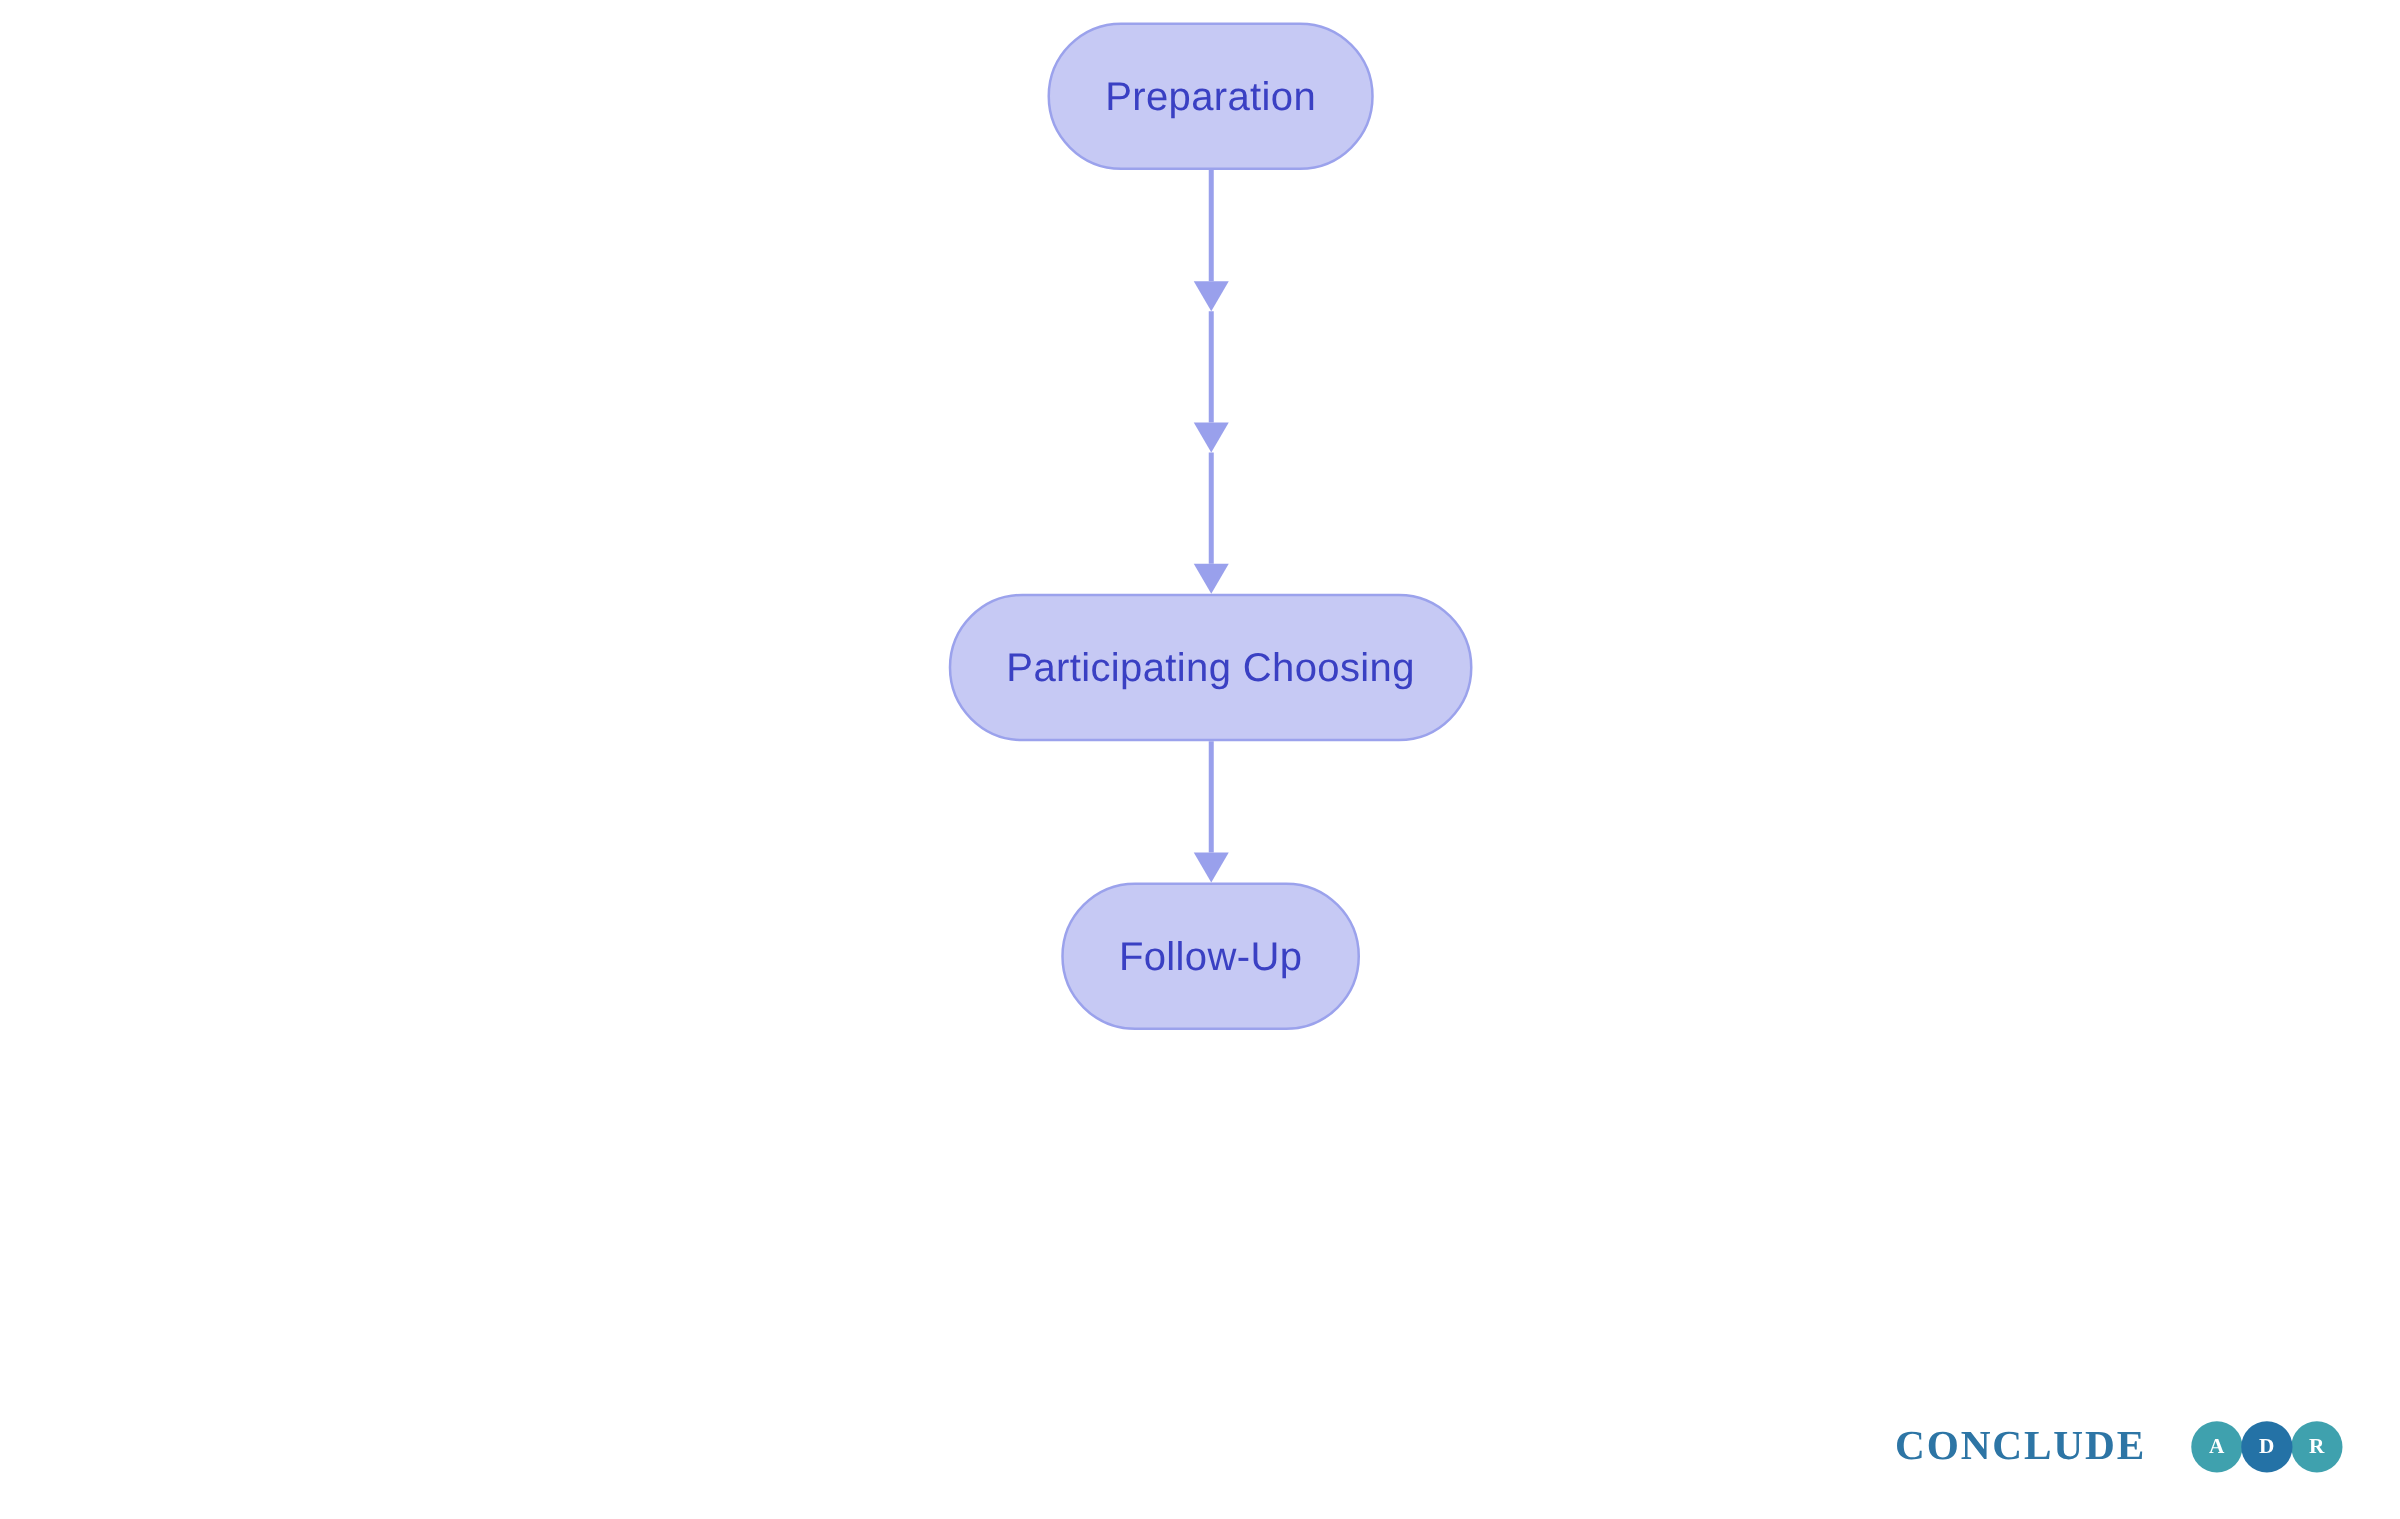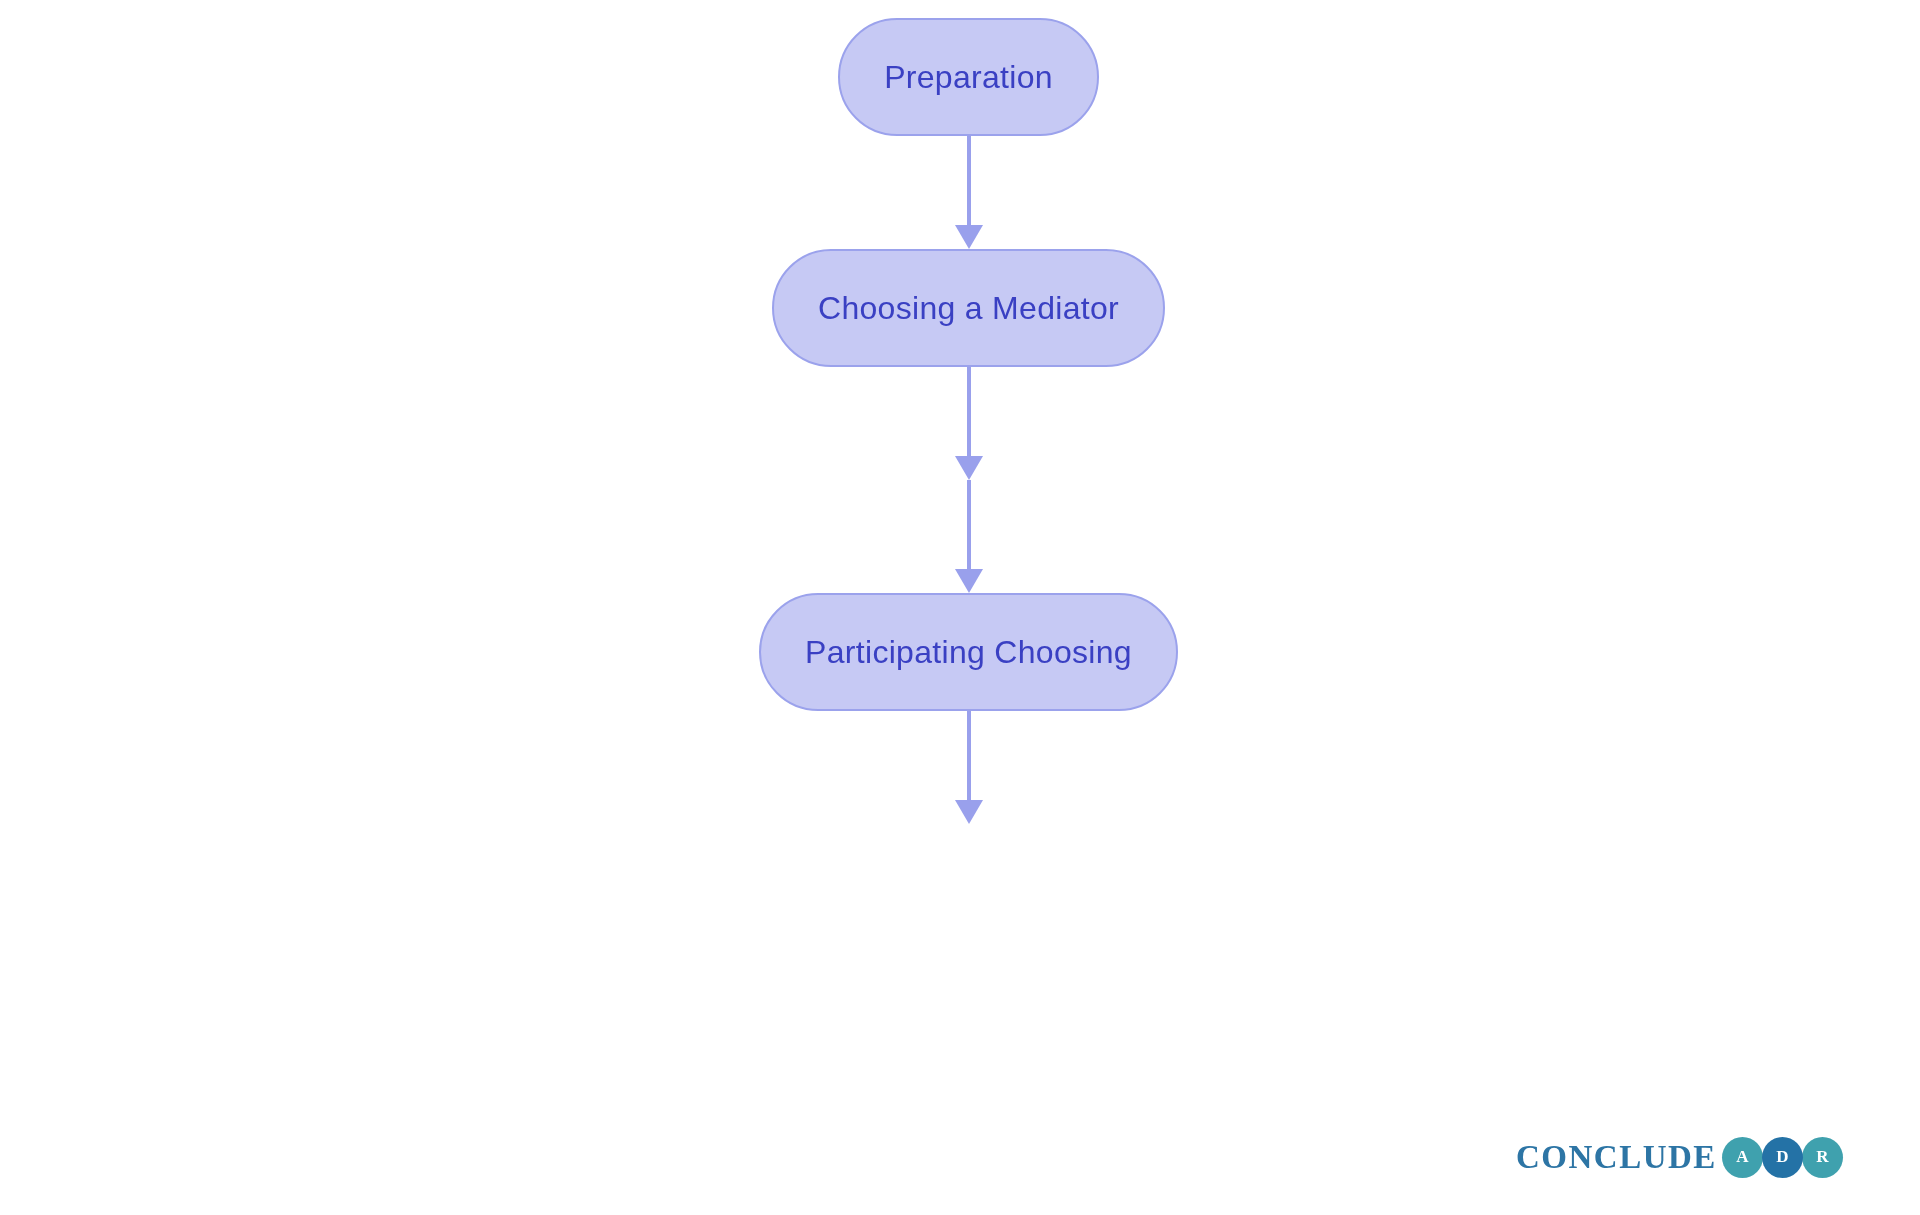--- a/index.html
+++ b/index.html
@@ -63,21 +63,21 @@
     height: 42px;
     display: flex;
     align-items: center;
   }
   .wordmark {
     font-family: "Liberation Serif", serif;
     font-weight: 700;
     font-size: 33px;
     letter-spacing: 1.5px;
     color: #2d75a5;
-    margin-right: 5px;
+    margin-right: 36px;
     line-height: 1;
   }
   .badges {
     display: flex;
     align-items: center;
   }
   .badge {
     width: 41px; height: 41px;
     border-radius: 50%;
     display: flex;
@@ -101,23 +101,20 @@
 
     <div class="node">
       <span>Preparation</span>
     </div>
 
     <div class="arrow">
       <div class="shaft"></div>
       <div class="head"></div>
     </div>
 
-    <div class="node">
-      <span>Choosing a Mediator</span>
-    </div>
 
     <div class="arrow">
       <div class="shaft"></div>
       <div class="head"></div>
     </div>
 
 
     <div class="arrow">
       <div class="shaft"></div>
       <div class="head"></div>
@@ -125,20 +122,23 @@
 
     <div class="node">
       <span>Participating Choosing</span>
     </div>
 
     <div class="arrow">
       <div class="shaft"></div>
       <div class="head"></div>
     </div>
 
+    <div class="node">
+      <span>Follow-Up</span>
+    </div>
 
   </div>
 
   <div class="logo">
     <span class="wordmark">CONCLUDE</span>
     <span class="badges">
       <span class="badge" style="background: rgb(63, 161, 174);">A</span>
       <span class="badge mid" style="background: rgb(36, 114, 166);">D</span>
       <span class="badge" style="background: rgb(63, 161, 174);">R</span>
     </span>

